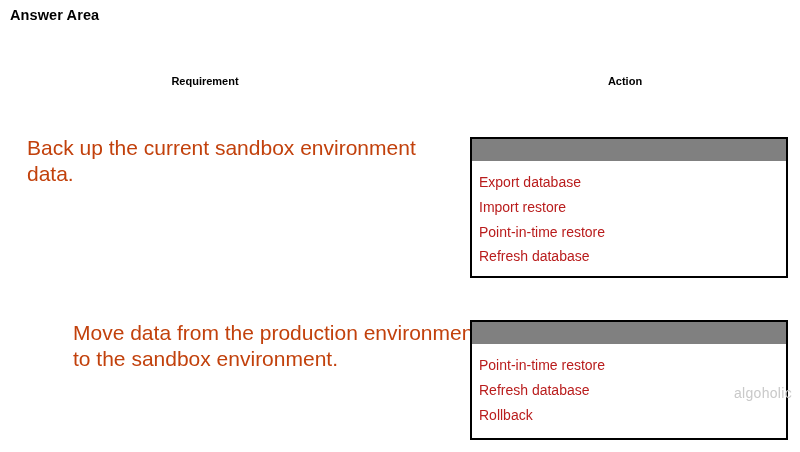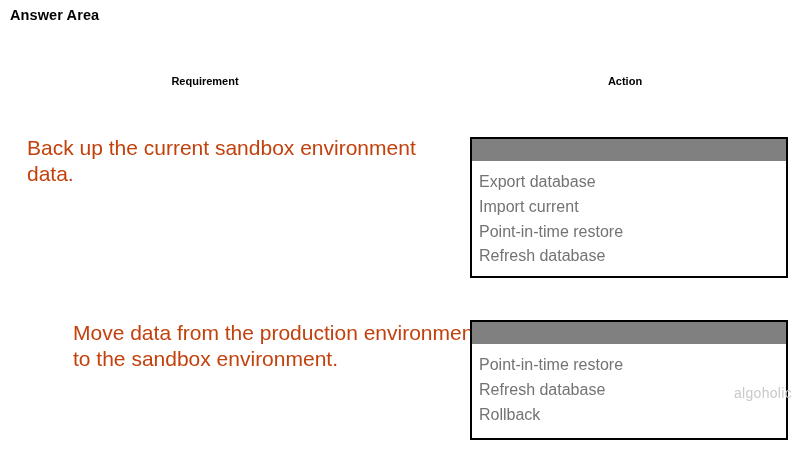--- a/index.html
+++ b/index.html
@@ -85,23 +85,23 @@
     background: #808080;
     width: 100%;
   }
 
   .dropdown-list {
     list-style: none;
     margin: 0;
     padding: 9px 0 0 7px;
   }
   .dropdown-list li {
-    font-size: 16px;
+    font-size: 14px;
     line-height: 24.8px;
-    color: #737373;
+    color: #b91c1c;
     white-space: nowrap;
   }
 
   .watermark {
     position: absolute;
     right: 8px;
     bottom: 3px;
     font-size: 14px;
     color: #c9c9c9;
     letter-spacing: 0.3px;
@@ -118,21 +118,21 @@
   <div class="col-header col-header-requirement">Requirement</div>
 
   <div class="col-header col-header-action">Action</div>
 
   <div class="requirement-text requirement-row-1">Back up the current sandbox environment data.</div>
 
   <div class="action-dropdown action-dropdown-1">
     <div class="dropdown-headerbar"></div>
     <ul class="dropdown-list">
       <li>Export database</li>
-      <li>Import current</li>
+      <li>Import restore</li>
       <li>Point-in-time restore</li>
       <li>Refresh database</li>
     </ul>
   </div>
 
   <div class="requirement-text requirement-row-2">Move data from the production environment to the sandbox environment.</div>
 
   <div class="action-dropdown action-dropdown-2">
     <div class="dropdown-headerbar"></div>
     <ul class="dropdown-list">

